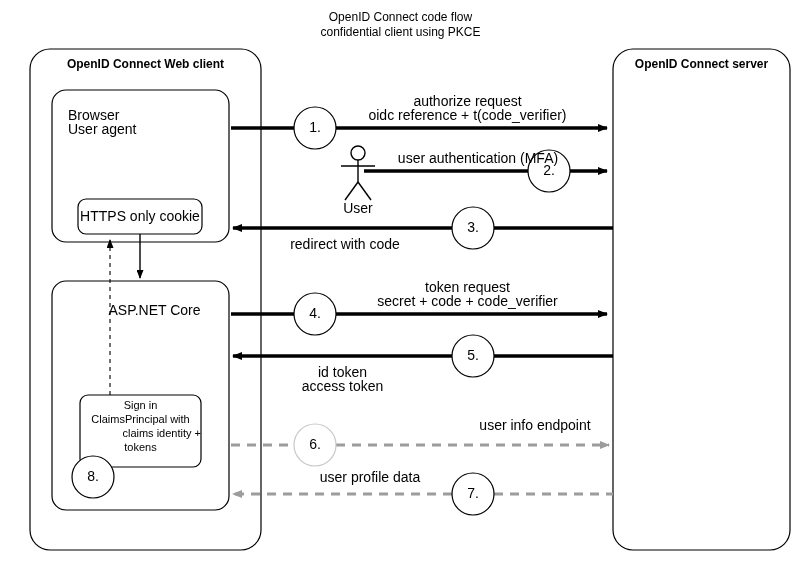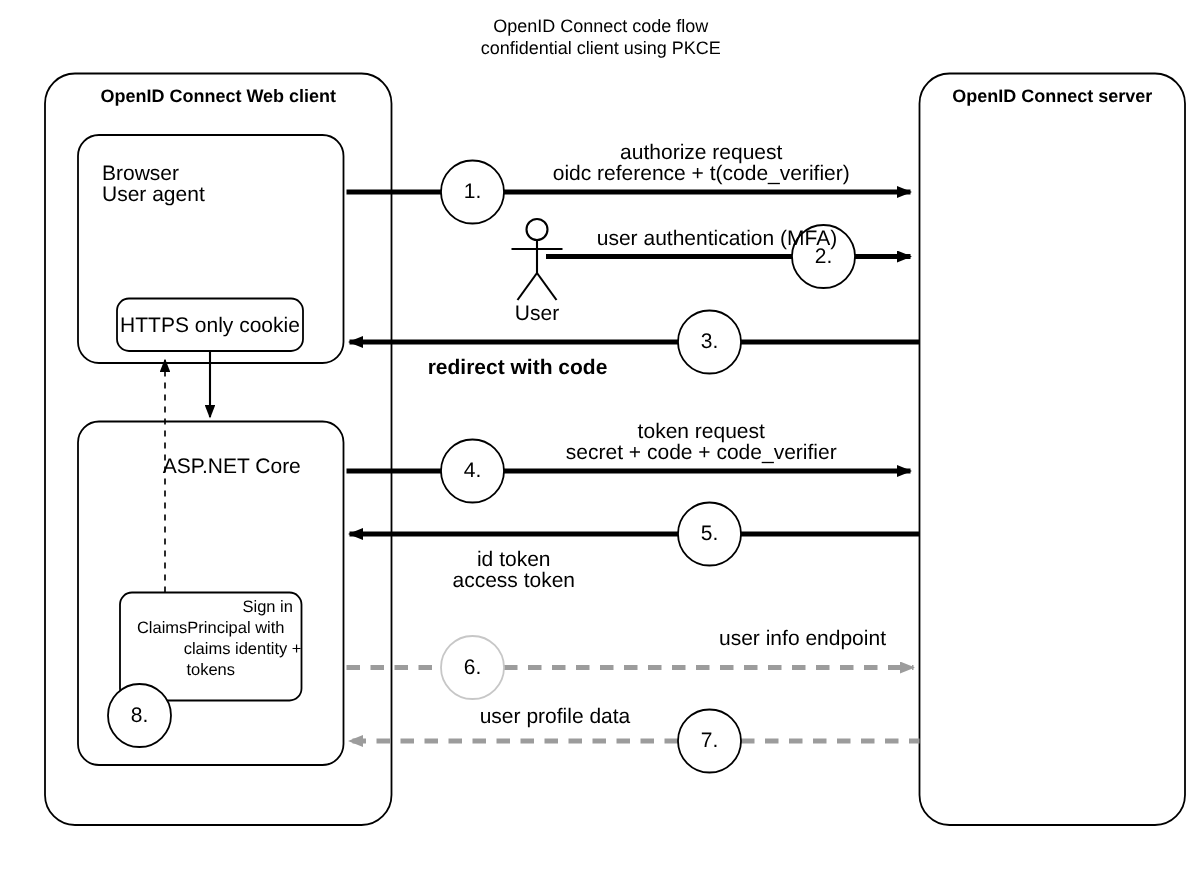--- a/index.html
+++ b/index.html
@@ -129,35 +129,35 @@
 
   <div class="txt boxlabel" style="left:40px; top:57px; width:211px;">OpenID Connect Web client</div>
 
   <div class="txt left" style="left:68px; top:108px; width:140px;">Browser</div>
   <div class="txt left" style="left:68px; top:122px; width:140px;">User agent</div>
 
   <div class="txt" style="left:78px; top:209px; width:124px;">HTTPS only cookie</div>
 
   <div class="txt" style="left:80px; top:303px; width:149px;">ASP.NET Core</div>
 
-  <div class="txt signin" style="left:80px; top:398px; width:121px;margin-left:38px;">Sign in</div>
+  <div class="txt signin" style="left:80px; top:398px; width:121px;">Sign in</div>
   <div class="txt signin" style="left:78px; top:412px; width:125px;">ClaimsPrincipal with</div>
   <div class="txt signin" style="left:80px; top:426px; width:121px;text-align:right;">claims identity +</div>
   <div class="txt signin" style="left:80px; top:440px; width:121px;">tokens</div>
 
   <div class="txt boxlabel" style="left:618px; top:57px; width:167px;">OpenID Connect server</div>
 
   <div class="txt" style="left:328px; top:201px; width:60px;">User</div>
 
   <div class="txt" style="left:345px; top:94px; width:245px;">authorize request</div>
   <div class="txt" style="left:345px; top:108px; width:245px;">oidc reference + t(code_verifier)</div>
 
   <div class="txt" style="left:383px; top:151px; width:190px;">user authentication (MFA)</div>
 
-  <div class="txt" style="left:250px; top:237px; width:190px;font-weight:bold;">redirect with code</div>
+  <div class="txt" style="left:250px; top:237px; width:190px;">redirect with code</div>
 
   <div class="txt" style="left:345px; top:280px; width:245px;">token request</div>
   <div class="txt" style="left:345px; top:294px; width:245px;">secret + code + code_verifier</div>
 
   <div class="txt" style="left:255px; top:365px; width:175px;">id token</div>
   <div class="txt" style="left:255px; top:379px; width:175px;">access token</div>
 
   <div class="txt" style="left:420px; top:418px; width:230px;">user info endpoint</div>
 
   <div class="txt" style="left:275px; top:470px; width:190px;">user profile data</div>

